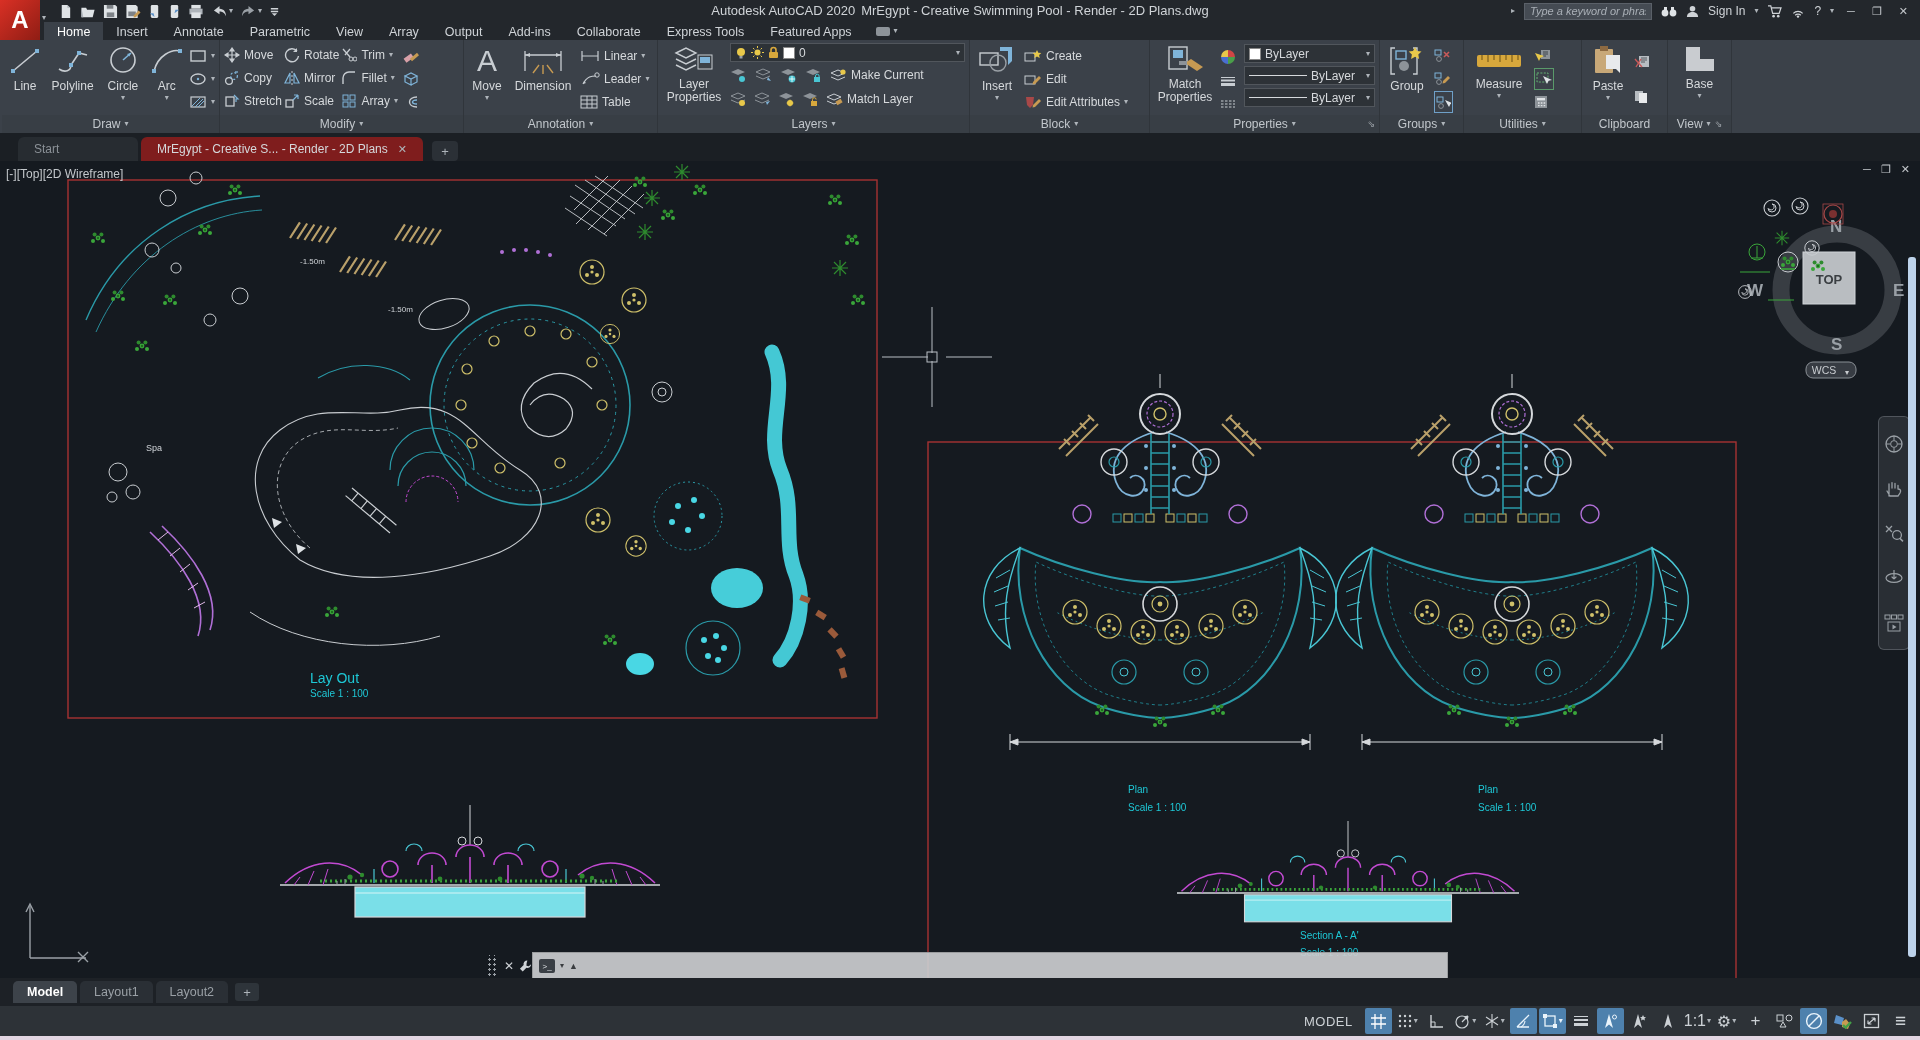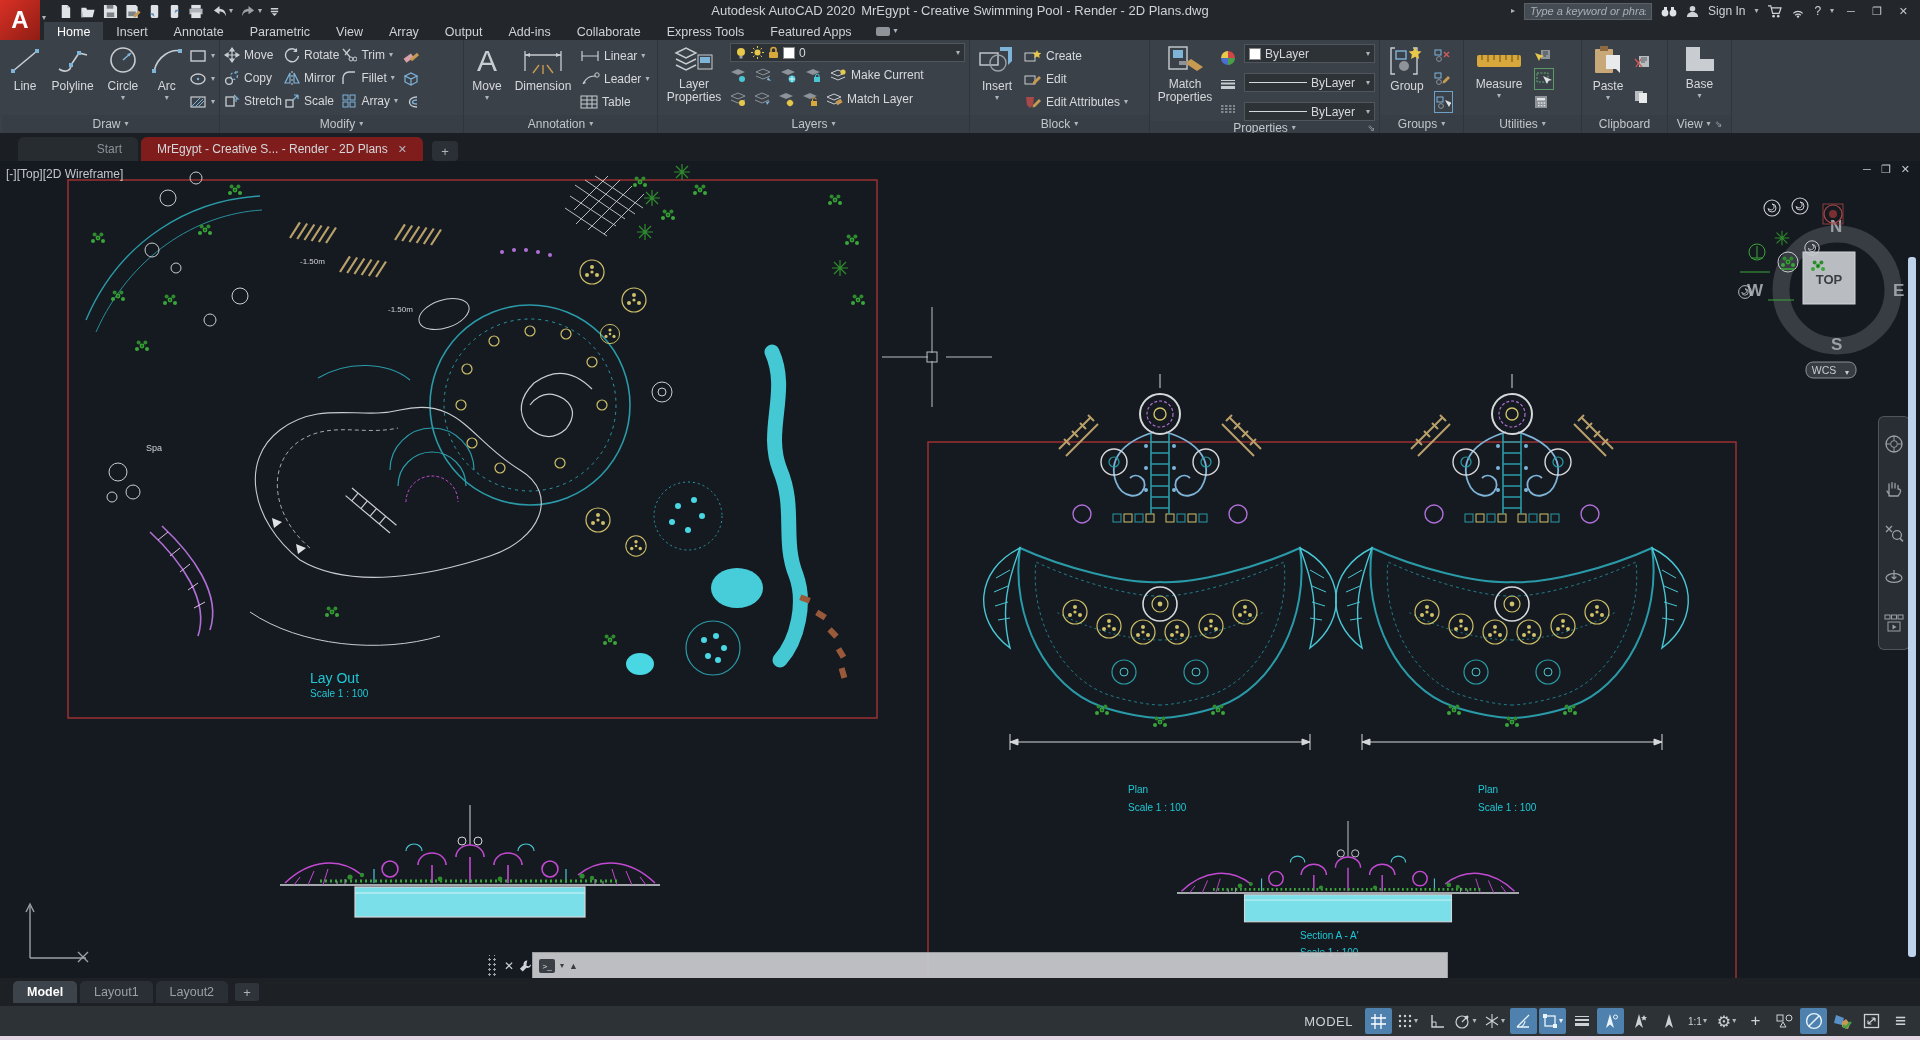--- a/index.html
+++ b/index.html
@@ -64,21 +64,21 @@
   #cmd-input::placeholder{color:#4a4d50;font-style:italic}
   #cmd-up{color:#3a3d40;font-size:9px}
   
   #layoutrow{position:absolute;top:978px;left:0;width:1920px;height:28px;background:#1d2126;display:flex;align-items:center;padding-left:13px;gap:3px}
   .ltab{height:22px;padding:0 14px;display:flex;align-items:center;font-size:12.5px;color:#9aa0a6;background:#2a2f35;border-radius:5px 5px 0 0}
   .ltab.active{background:#3d434a;color:#fff;font-weight:bold}
   #ltab-plus{width:24px;height:18px;background:#2e343a;border-radius:3px;color:#aeb4ba;display:flex;align-items:center;justify-content:center;font-size:13px;margin-left:4px}
   #statusbar{position:absolute;top:1006px;left:0;width:1920px;height:30px;background:#2d3237;display:flex;align-items:center;justify-content:flex-end;padding-right:6px;gap:2px}
   .sic{min-width:27px;height:26px;display:flex;align-items:center;justify-content:center;color:#ccd1d5;border-radius:2px;gap:1px}
   .sic.hl{background:#4e81ad}
-  .sic .t{font-size:10px}
+  .sic .t{font-size:16px}
   #model-lab{font-size:13px;color:#ccd1d5;letter-spacing:.5px;margin-right:10px}
   #taskstrip{position:absolute;top:1036px;left:0;width:1920px;height:4px;background:#e2d5e2}
 </style>
 </head>
 <body>
 
 <div id="titlebar">
   <div class="qat">
     <span class="qbtn">
         <svg width="15" height="15" viewBox="0 0 16 16">
@@ -577,21 +577,21 @@
           </svg>
         <svg width="16" height="12" viewBox="0 0 16 12">
             <path d="M1 1.5h14" stroke="#c8cdd2" stroke-width="1"></path>
             <path d="M1 4.5h14" stroke="#c8cdd2" stroke-width="2"></path>
             <path d="M1 8.5h14" stroke="#c8cdd2" stroke-width="3"></path>
           </svg>
         <svg width="16" height="10" viewBox="0 0 16 10">
             <path d="M1 2h14M1 5h14M1 8h14" stroke="#c8cdd2" stroke-width="1.2" stroke-dasharray="2.5 1.5"></path>
           </svg>
       </div>
-      <div style="display:flex;flex-direction:column;gap:10px;flex:1;padding-top:1px">
+      <div style="display:flex;flex-direction:column;gap:3px;flex:1;padding-top:1px">
         <div class="field">
             <span class="swatch"></span>
             <span>ByLayer</span>
             <span class="sp"></span>
             <span class="cart">▾</span>
           </div>
         <div class="field">
             <span class="lnline"></span>
             <span>ByLayer</span>
             <span class="sp"></span>
@@ -737,21 +737,21 @@
     <div class="plabel">
         <span>View</span>
         <span class="cart">▾</span>
         <span style="font-size:9px;color:#9aa0a6">⇘</span>
       </div>
   </div>
 </div>
 
 <div id="filetabs">
   <div style="width:18px"></div>
-  <div class="ftab" style="width:120px;justify-content:flex-end">
+  <div class="ftab" style="width:120px;justify-content:flex-start">
       <span>Start</span>
     </div>
   <div class="ftab active">
       <span>MrEgypt - Creative S... - Render - 2D Plans</span>
       <span class="x">✕</span>
     </div>
   <div id="ftab-plus">+</div>
 </div>
 
 <div id="canvas">

